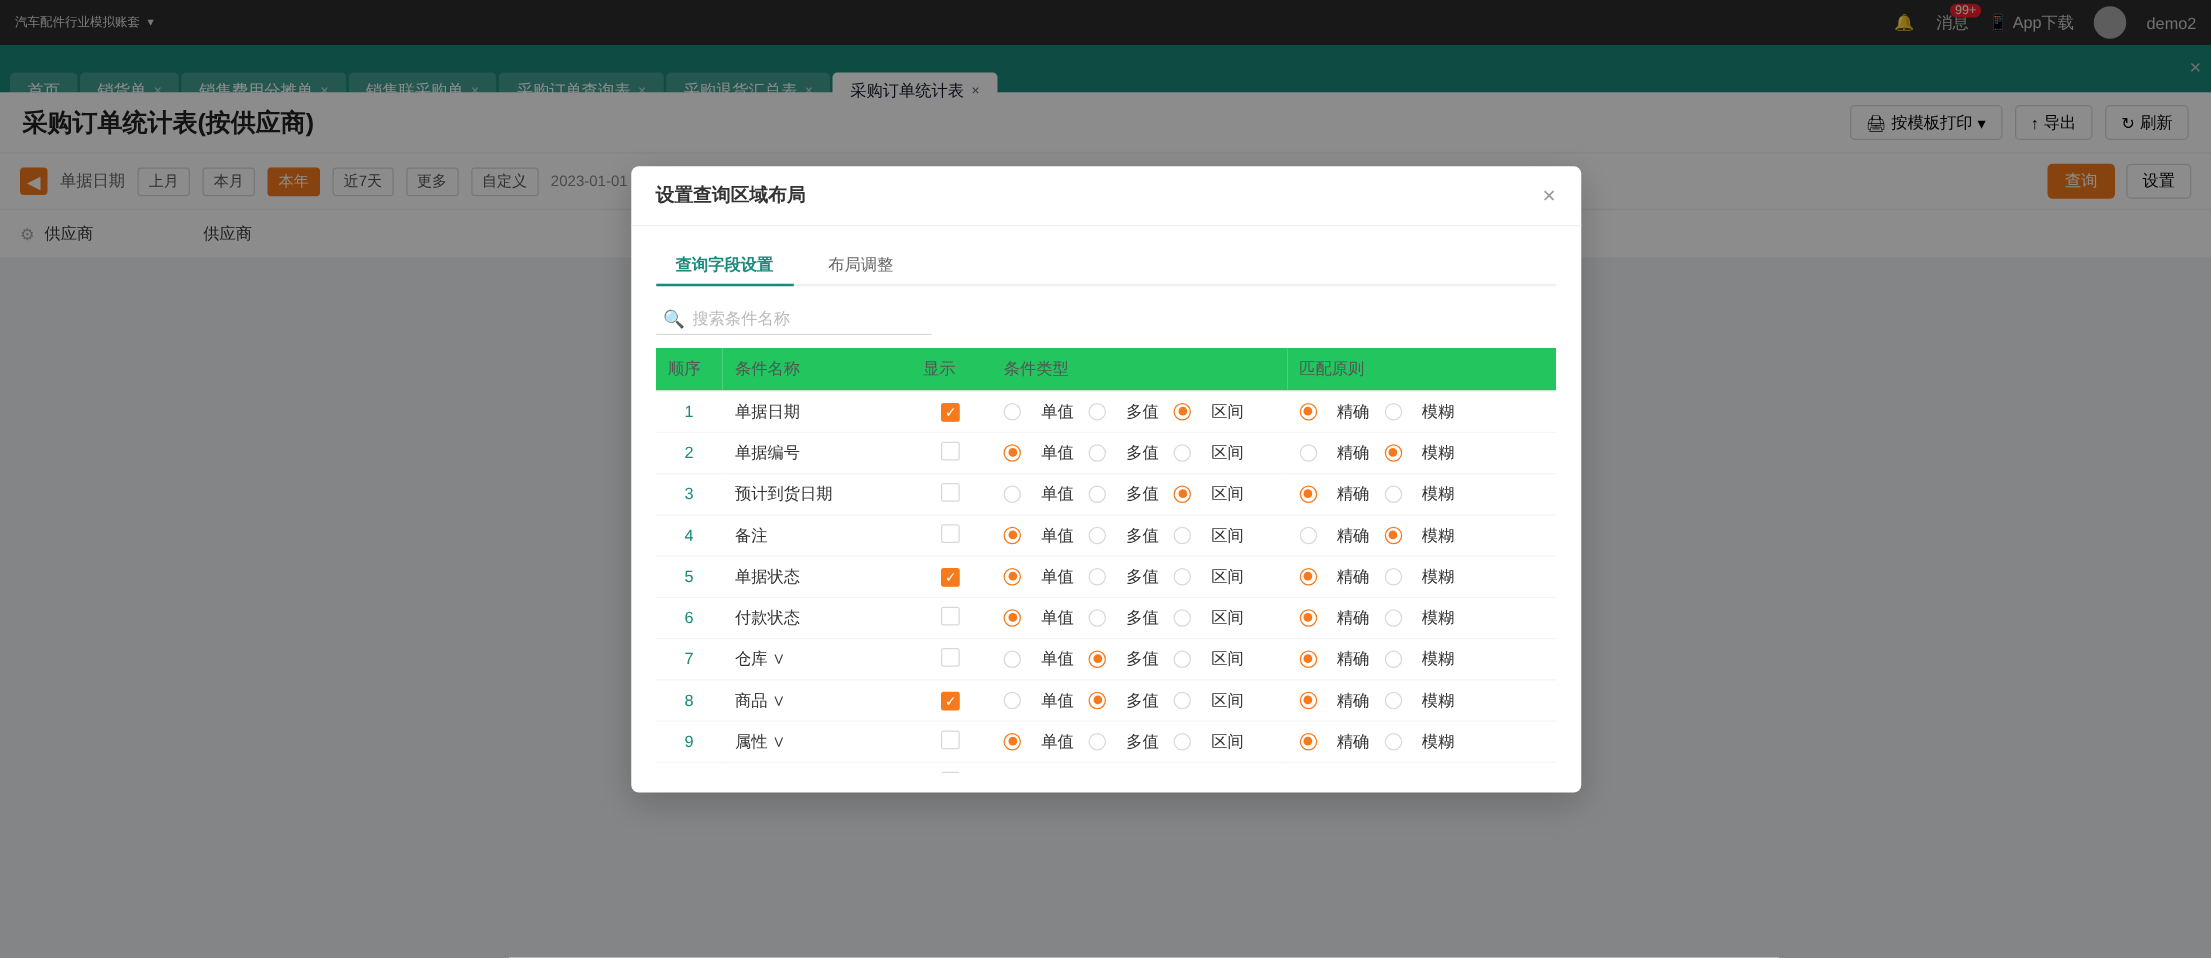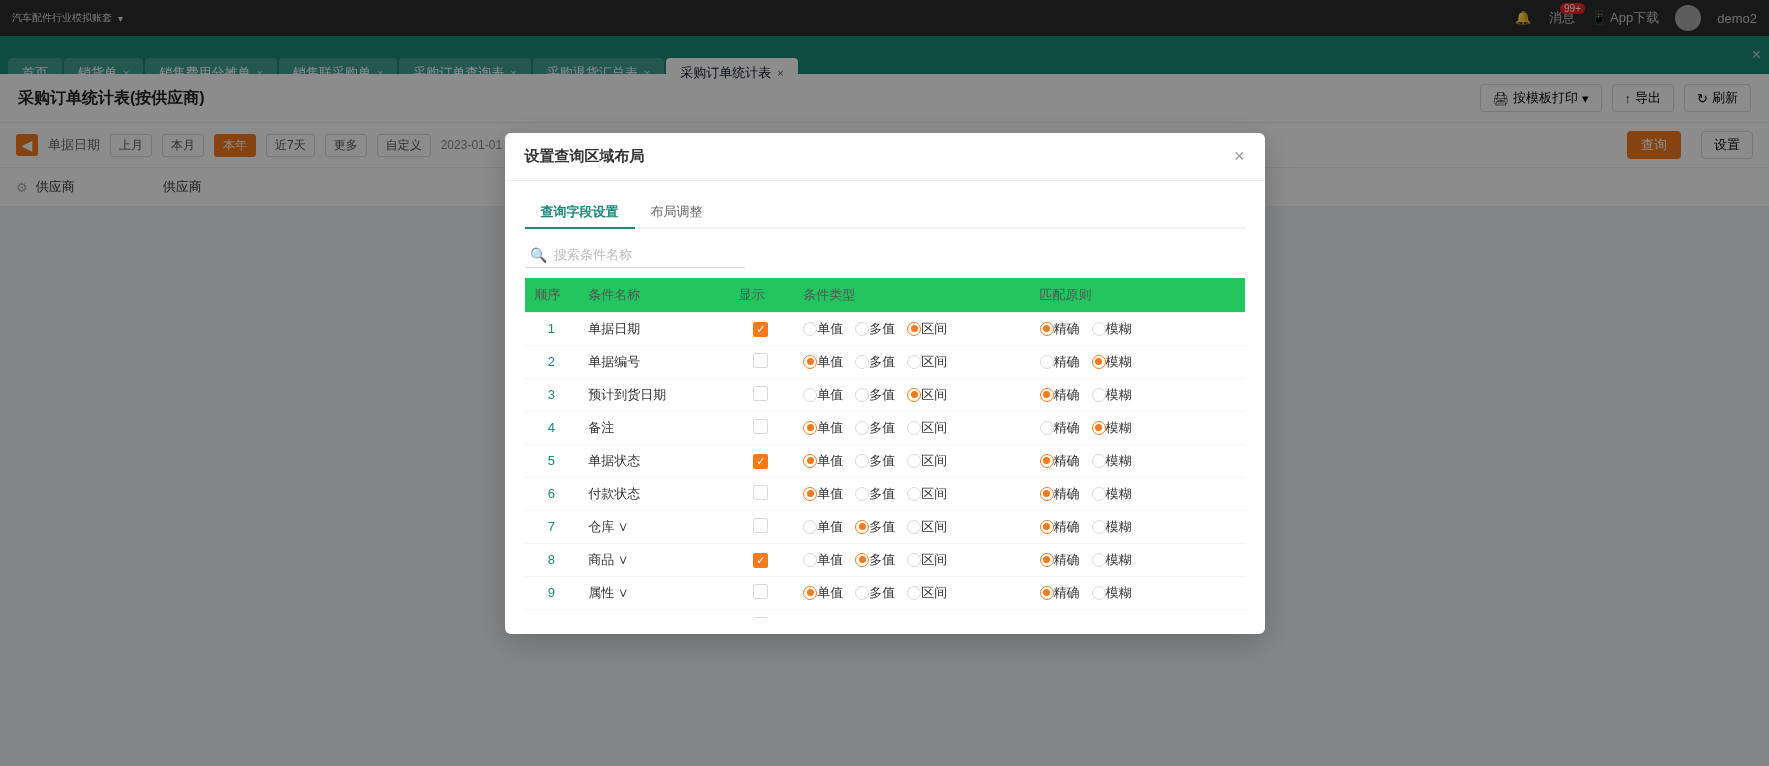--- a/index.html
+++ b/index.html
@@ -58,21 +58,21 @@
 
     
     .page-header {
       background: #fff;
       padding: 10px 18px;
       display: flex;
       align-items: center;
       justify-content: space-between;
       border-bottom: 1px solid #eee;
     }
-    .page-title { font-size: 16px; font-weight: bold; color: #222; }
+    .page-title { font-size: 20px; font-weight: bold; color: #222; }
     .header-actions { display: flex; align-items: center; gap: 10px; }
     .btn-outline {
       border: 1px solid #d9d9d9;
       background: #fff;
       padding: 4px 12px;
       border-radius: 4px;
       cursor: pointer;
       font-size: 13px;
       display: flex;
       align-items: center;
@@ -151,21 +151,21 @@
     .dialog-title { font-size: 15px; font-weight: bold; color: #333; }
     .dialog-close {
       cursor: pointer;
       color: #999;
       font-size: 18px;
       line-height: 1;
     }
     .dialog-body { padding: 16px 20px; flex: 1; overflow: hidden; display: flex; flex-direction: column; }
 
     
-    .dialog-tabs { display: flex; gap: 0; border-bottom: 2px solid #f0f0f0; margin-bottom: 14px; }
+    .dialog-tabs { display: flex; gap: 12px; border-bottom: 2px solid #f0f0f0; margin-bottom: 14px; }
     .dialog-tab {
       padding: 6px 16px;
       font-size: 13px;
       color: #666;
       cursor: pointer;
       border-bottom: 2px solid transparent;
       margin-bottom: -2px;
     }
     .dialog-tab.active { color: #1a8a7a; border-bottom-color: #1a8a7a; font-weight: bold; }
 
@@ -220,21 +220,21 @@
       display: inline-flex;
       align-items: center;
       justify-content: center;
       cursor: pointer;
       background: #fff;
     }
     .cb-custom.checked { background: #f57a1e; border-color: #f57a1e; color: #fff; font-size: 11px; }
 
     
     .radio-group { display: flex; align-items: center; gap: 12px; }
-    .radio-item { display: flex; align-items: center; gap: 0; cursor: pointer; white-space: nowrap; }
+    .radio-item { display: flex; align-items: center; gap: 16px; cursor: pointer; white-space: nowrap; }
     .radio-dot {
       width: 14px; height: 14px;
       border: 1.5px solid #d9d9d9;
       border-radius: 50%;
       display: inline-flex;
       align-items: center;
       justify-content: center;
       background: #fff;
     }
     .radio-dot.selected { border-color: #f57a1e; }
@@ -356,21 +356,21 @@
   <button class="filter-toggle">◀</button>
   <span class="filter-label">单据日期</span>
   <span class="date-tag">上月</span>
   <span class="date-tag">本月</span>
   <span class="date-tag active">本年</span>
   <span class="date-tag">近7天</span>
   <span class="date-tag">更多</span>
   <span class="date-tag">自定义</span>
   <span class="date-range">2023-01-01 至 2023-12-31</span>
   <span class="dots">...</span>
-  <div style="margin-left:auto; display:flex; gap:20px;">
+  <div style="margin-left:auto; display:flex; gap:9px;">
     <button class="btn-primary">查询</button>
     <button class="btn-outline">设置</button>
   </div>
 </div>
 
 <div style="background:#fff; padding:10px 16px; border-bottom:1px solid #eee; display:flex; align-items:center; gap:8px;">
   <span style="color:#aaa; cursor:pointer;">⚙</span>
   <span style="font-size:13px; color:#333;">供应商</span>
   <span style="font-size:13px; color:#333; margin-left:80px;">供应商</span>
 </div>

